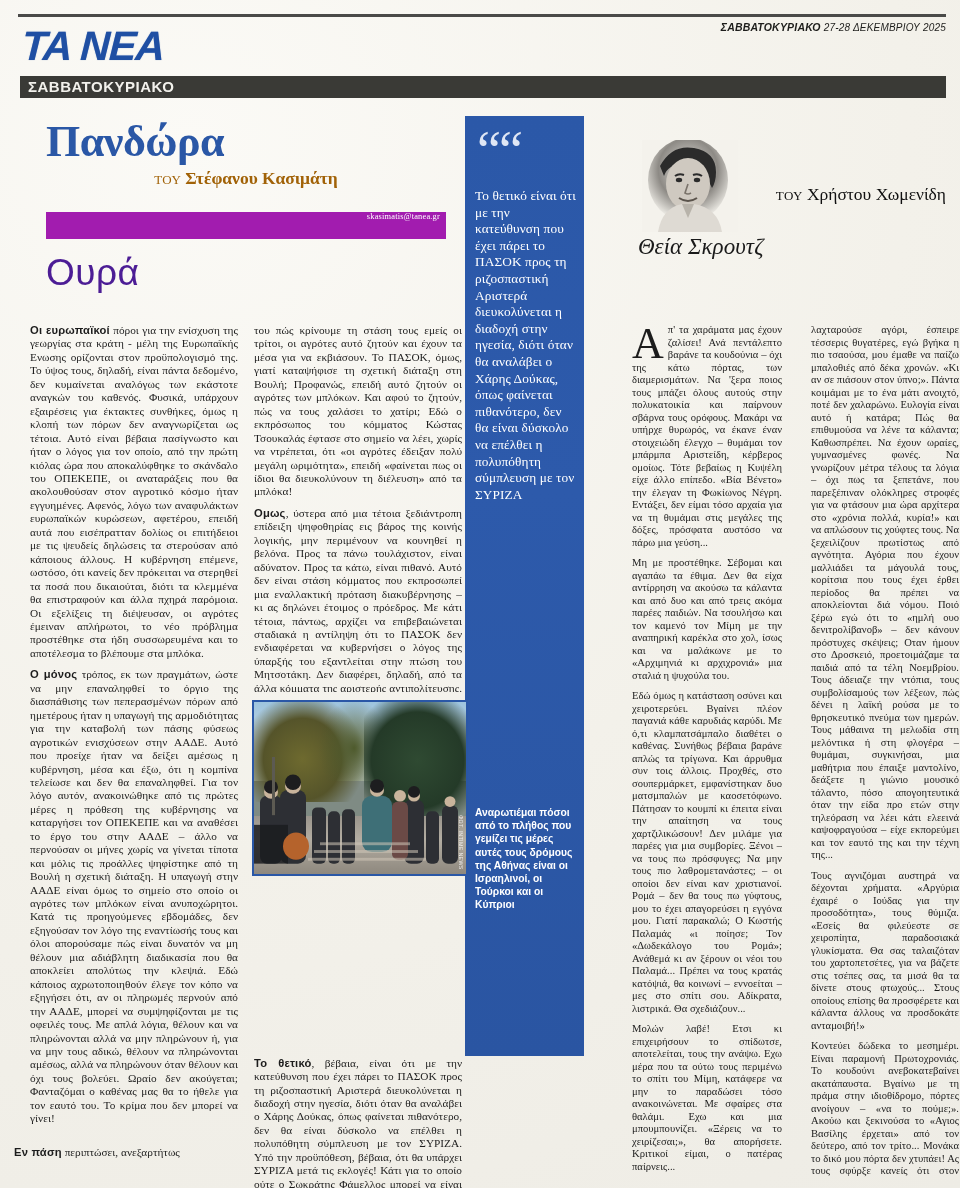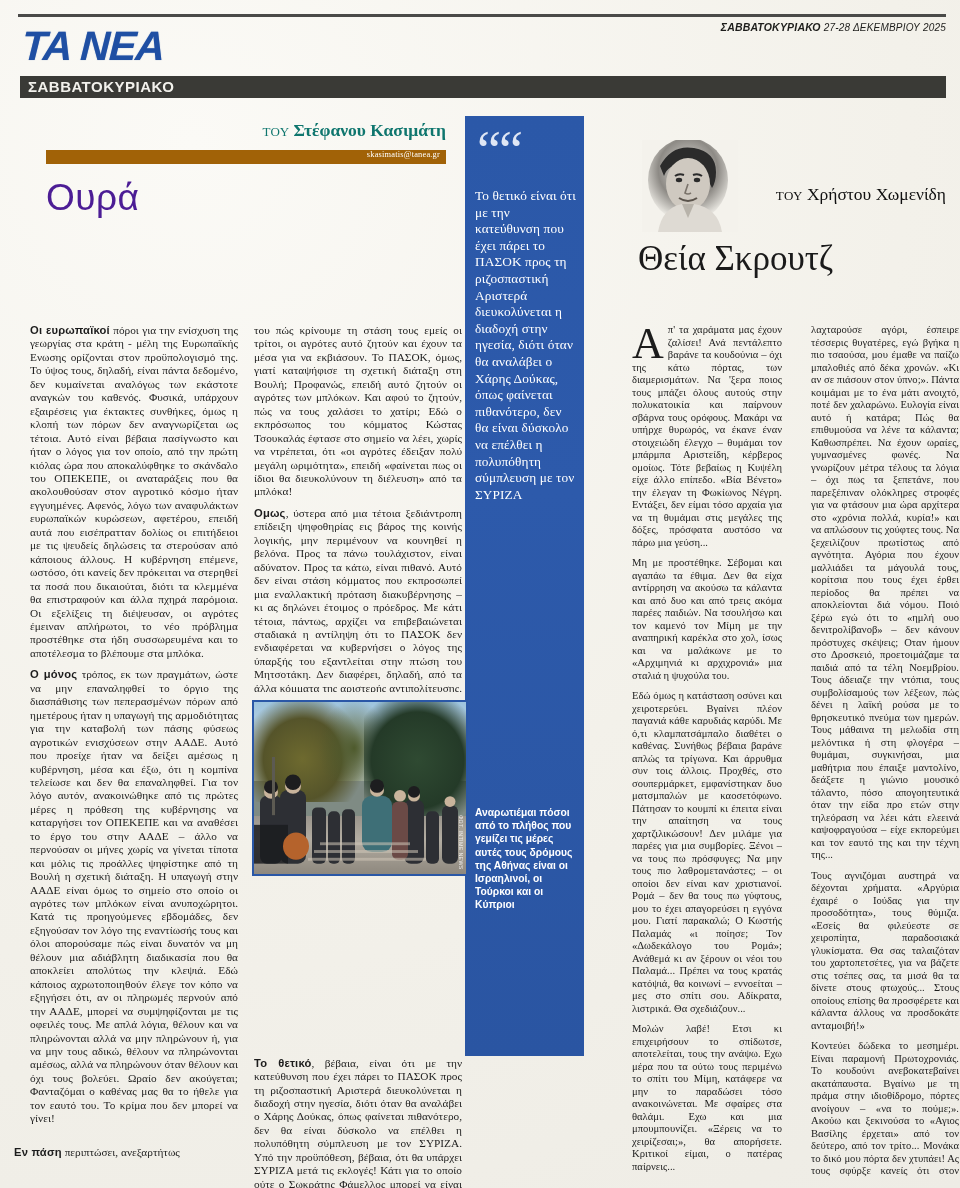--- a/index.html
+++ b/index.html
@@ -84,28 +84,28 @@
 
   
   .col-head-left{position:absolute;left:46px;top:118px;width:400px;}
   .brand{
     font-family:"Liberation Serif", serif;
     font-weight:700;
     font-size:44px;line-height:48px;
     color:#2a57a6;letter-spacing:-0.5px;
   }
   .byline{
-    text-align:right;margin-top:2px;
-    font-family:"Liberation Serif", serif;
-    font-size:16px;color:#0f766e;
+    text-align:center;margin-top:2px;
+    font-family:"Liberation Serif", serif;
+    font-size:16px;color:#a16207;
   }
   .byline .pre{font-size:13px;letter-spacing:.4px;}
   .byline b{font-weight:700;font-size:17.5px;}
   .mailbar{
-    margin-top:9px;height:14px;background:#a16207;position:relative;
+    margin-top:23px;height:27px;background:#a21caf;position:relative;
   }
   .mailbar .mail{
     position:absolute;right:6px;top:0px;
     font-family:"Liberation Serif", serif;
     font-size:8.4px;color:#ffffff;letter-spacing:.2px;
   }
   .art-title{
     margin-top:14px;
     font-family:"Liberation Sans", sans-serif;
     font-weight:400;
@@ -119,24 +119,24 @@
     overflow:hidden;
   }
   .byline-r{
     position:absolute;right:0;top:44px;
     font-family:"Liberation Serif", serif;
     font-size:16px;color:#111;white-space:nowrap;
   }
   .byline-r .pre{font-size:13px;letter-spacing:.4px;}
   .byline-r b{font-weight:400;font-size:17.5px;}
   .art-title-r{
-    position:absolute;left:18px;top:100px;
+    position:absolute;left:18px;top:88px;
     font-family:"Liberation Serif", serif;
     font-weight:400;
-    font-size:35px;line-height:38px;color:#1a1a1a;
+    font-size:23px;line-height:38px;color:#1a1a1a;font-style:italic;
   }
 
   
   .col{position:absolute;top:324px;width:208px;}
   .col p{margin:0 0 0 0;text-indent:0;}
   .col1{left:30px;}
   .col2{left:254px;}
   .col3{left:632px;}
   .col4{left:800px;}
 
@@ -210,20 +210,21 @@
       <b>ΣΑΒΒΑΤΟΚΥΡΙΑΚΟ</b>
       <span class="d">27-28 ΔΕΚΕΜΒΡΙΟΥ 2025</span>
     </div>
     <div class="logo">ΤΑ ΝΕΑ</div>
     <div class="weekend-bar">
       <div class="wtext">ΣΑΒΒΑΤΟΚΥΡΙΑΚΟ</div>
     </div>
   </div>
 
   <div class="col-head-left">
+    <div class="brand">Πανδώρα</div>
     <div class="byline">
       <span class="pre">ΤΟΥ</span>
       <b>Στέφανου Κασιμάτη</b>
     </div>
     <div class="mailbar">
       <span class="mail">skasimatis@tanea.gr</span>
     </div>
     <div class="art-title">Ουρά</div>
   </div>
 

